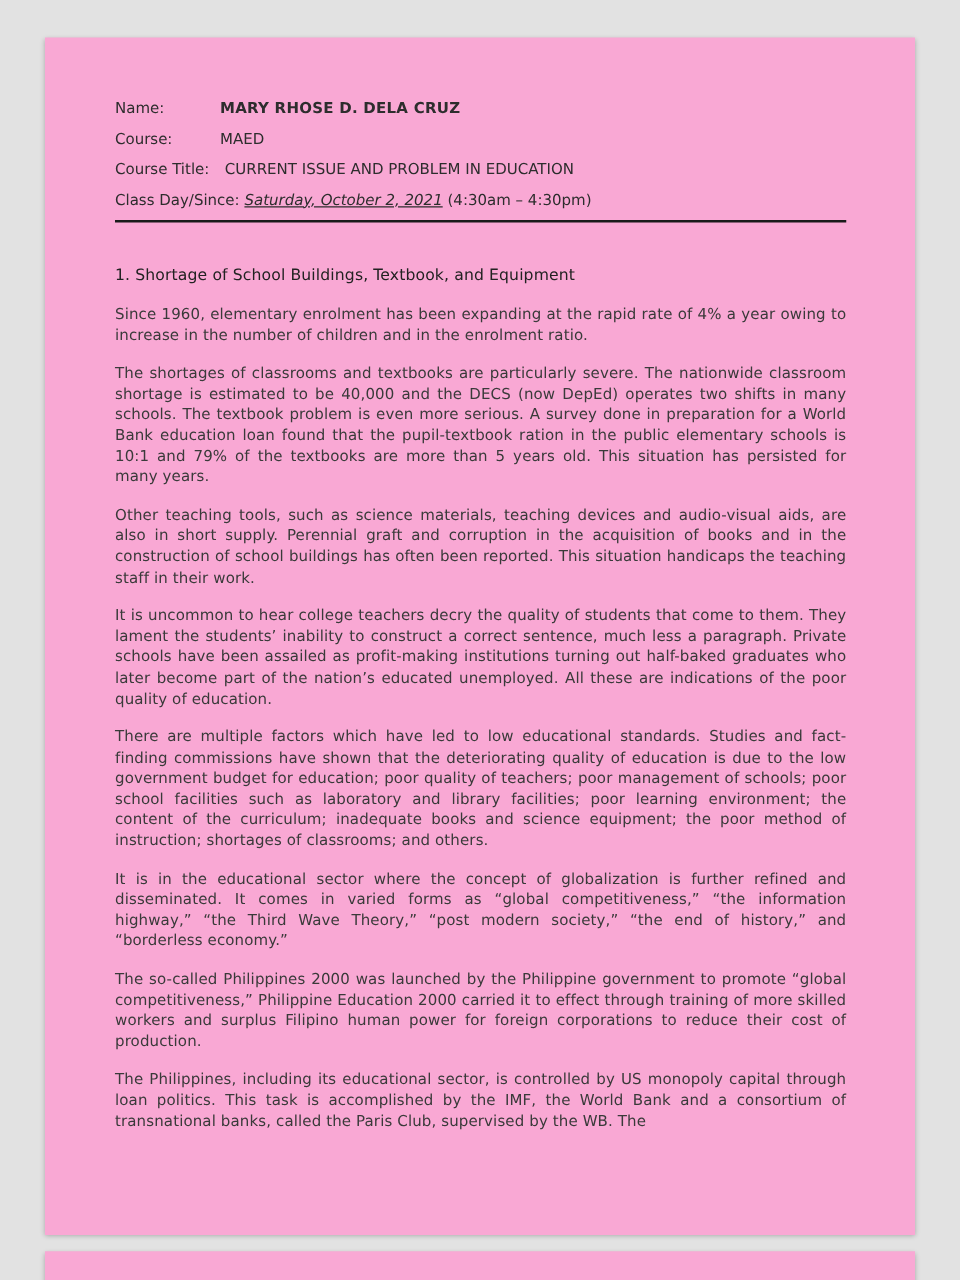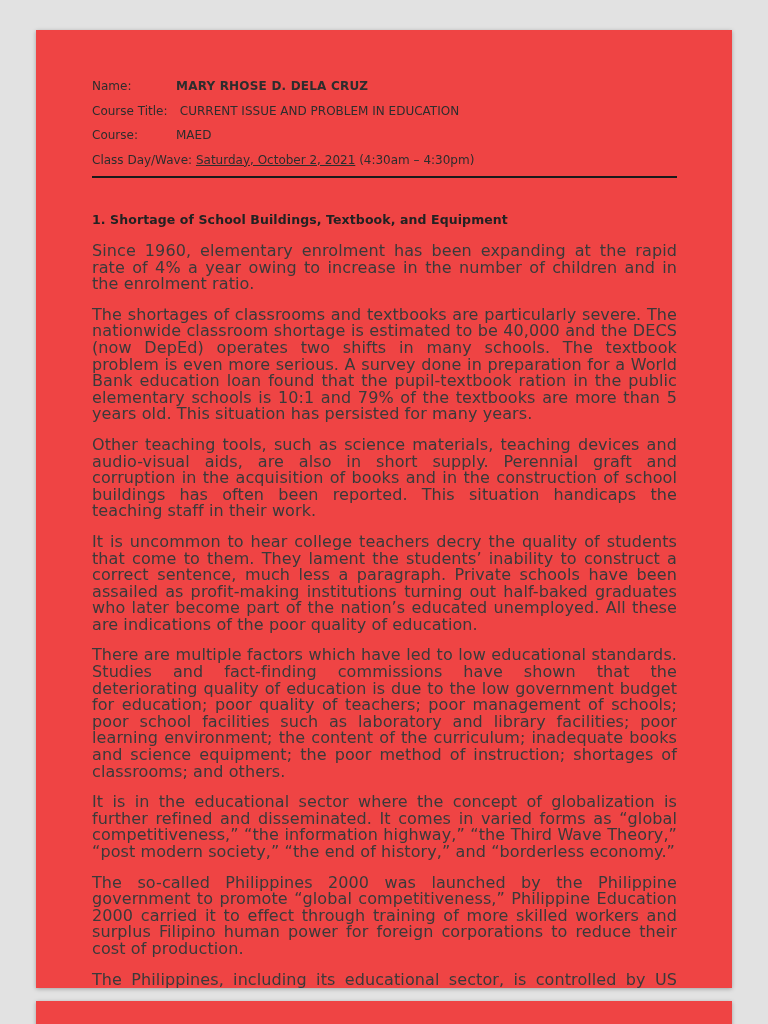--- a/index.html
+++ b/index.html
@@ -4,21 +4,21 @@
 <style>
   * { margin: 0; padding: 0; box-sizing: border-box; }
   html, body { width: 768px; height: 1024px; }
   body {
     background: #e2e2e2;
     font-family: "DejaVu Sans", "Liberation Sans", sans-serif;
     overflow: hidden;
   }
   .viewer { padding: 30px 36px 0 36px; }
   .page {
-    background: #ef4444;
+    background: #f9a8d4;
     width: 696px;
     box-shadow: 0 1px 4px rgba(0,0,0,0.28);
   }
   .page-1 {
     height: 958px;
     padding: 44px 55px 0 56px;
     overflow: hidden;
   }
   .page-2 {
     height: 40px;
@@ -26,37 +26,37 @@
   }
   .doc-header { margin-bottom: 2px; }
   .header-row {
     font-size: 12px;
     line-height: 24.5px;
     color: #2d2d2d;
     white-space: nowrap;
   }
   .field-label { display: inline-block; min-width: 84px; }
   .value-bold { font-weight: bold; letter-spacing: 0.2px; }
-  .underline { text-decoration: underline; }
+  .underline { text-decoration: underline; font-style: italic; }
   .header-rule {
     height: 2px;
     background: #1a1a1a;
     margin-top: 4px;
   }
   .doc-body { padding-top: 14px; }
   .section-heading {
     font-size: 12.5px;
-    font-weight: bold;
+    font-weight: normal;
     color: #222222;
     margin-top: 18px;
     margin-bottom: 16px;
     letter-spacing: 0.1px;
   }
   .paragraph {
-    font-size: 16px;
+    font-size: 12px;
     line-height: 16.6px;
     color: #3a3a3a;
     text-align: justify;
     margin-bottom: 14px;
     letter-spacing: 0.1px;
   }
 </style>
 </head>
 <body>
 
@@ -64,30 +64,30 @@
 
   <div class="page page-1">
 
     <div class="doc-header">
 
       <div class="header-row">
         <span class="field-label">Name:</span><span class="value-bold">MARY RHOSE D. DELA CRUZ</span>
       </div>
 
       <div class="header-row">
-        <span class="field-label">Course Title:</span> <span>CURRENT ISSUE AND PROBLEM IN EDUCATION</span>
+        <span class="field-label">Course:</span><span>MAED</span>
       </div>
 
       <div class="header-row">
-        <span class="field-label">Course:</span><span>MAED</span>
+        <span class="field-label">Course Title:</span> <span>CURRENT ISSUE AND PROBLEM IN EDUCATION</span>
       </div>
 
 
       <div class="header-row">
-        <span class="field-label">Class Day/Wave:</span> <span class="underline">Saturday, October 2, 2021</span> <span>(4:30am – 4:30pm)</span>
+        <span class="field-label">Class Day/Since:</span> <span class="underline">Saturday, October 2, 2021</span> <span>(4:30am – 4:30pm)</span>
       </div>
 
       <div class="header-rule"></div>
     </div>
 
     <div class="doc-body">
 
       <section>
         <h2 class="section-heading">1. Shortage of School Buildings, Textbook, and Equipment</h2>
         <p class="paragraph">Since 1960, elementary enrolment has been expanding at the rapid rate of 4% a year owing to increase in the number of children and in the enrolment ratio.</p>

